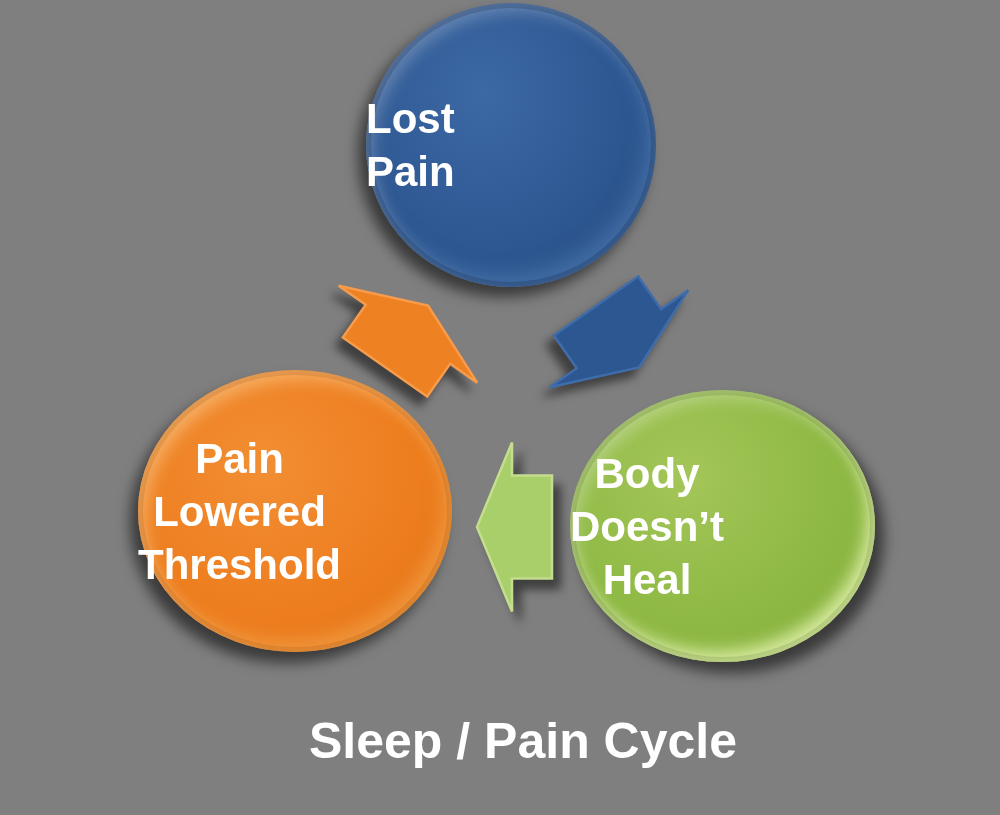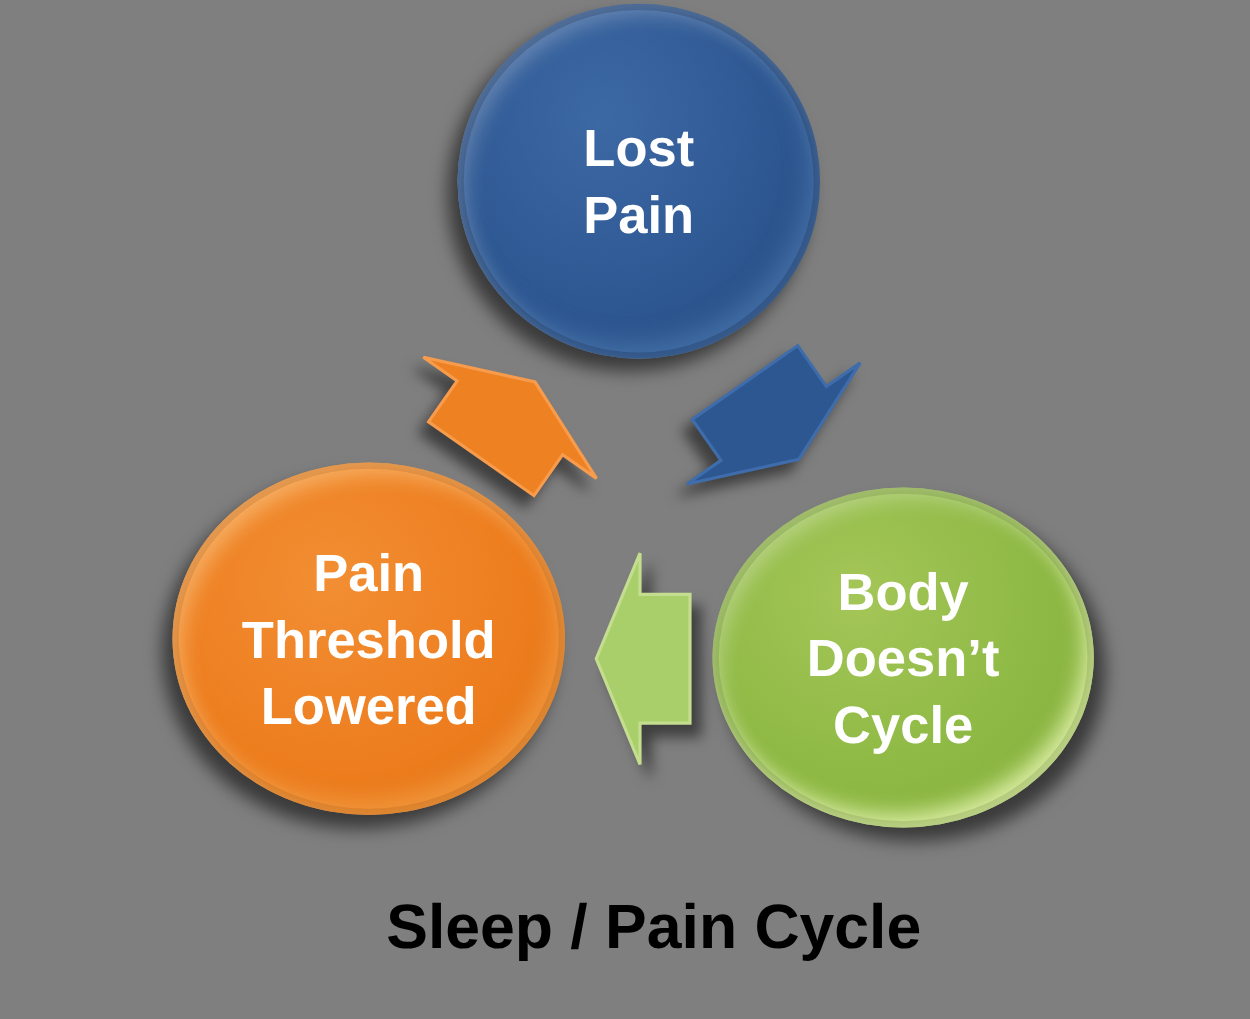--- a/index.html
+++ b/index.html
@@ -7,21 +7,21 @@
     position:relative;
     width:1000px;height:815px;
     background:#7f7f7f;
     overflow:hidden;
     font-family:"Liberation Sans","DejaVu Sans",sans-serif;
   }
   .arrows-layer{position:absolute;left:0;top:0;width:1000px;height:815px;}
   .node{
     position:absolute;
     border-radius:50%;
-    display:flex;align-items:center;justify-content:center;
+    display:flex;align-items:center;
     text-align:center;
     color:#ffffff;
     font-weight:bold;
     font-size:42px;
     line-height:53px;
   }
   .node-blue{
     left:366px;top:3px;width:290px;height:284px;
     background:radial-gradient(ellipse at 40% 32%, #3c68a4 0%, #2d5791 58%, #284b80 90%, #203f6d 100%);
     box-shadow:-8px 10px 14px rgba(0,0,0,0.55),
@@ -44,21 +44,21 @@
                inset 0 0 0 5px rgba(120,55,0,0.15),
                inset 8px 10px 16px rgba(255,225,170,0.45),
                inset -9px -12px 18px rgba(255,200,120,0.35);
   }
   .node-label{display:block;}
   .diagram-title{
     position:absolute;
     left:523px;top:712px;
     transform:translateX(-50%);
     white-space:nowrap;
-    color:#000000;
+    color:#ffffff;
     font-weight:bold;
     font-size:50px;
   }
   .shadow-blue{filter:drop-shadow(-7px 9px 5px rgba(0,0,0,0.5));}
   .shadow-green{filter:drop-shadow(8px 10px 5px rgba(0,0,0,0.5));}
   .shadow-orange{filter:drop-shadow(-7px 9px 5px rgba(0,0,0,0.5));}
   .arrow-poly{stroke-width:2.5;stroke-linejoin:miter;}
   .arrow-blue{stroke:#3f6dab;}
   .arrow-green{stroke:#c4dd8e;}
   .arrow-orange{stroke:#f79b4c;}
@@ -90,27 +90,27 @@
     <div class="node-label">
       <div>Lost</div>
       <div>Pain</div>
     </div>
   </div>
 
   <div class="node node-green">
     <div class="node-label">
       <div>Body</div>
       <div>Doesn’t</div>
-      <div>Cycle</div>
+      <div>Heal</div>
     </div>
   </div>
 
   <div class="node node-orange">
     <div class="node-label">
       <div>Pain</div>
+      <div>Lowered</div>
       <div>Threshold</div>
-      <div>Lowered</div>
     </div>
   </div>
 
   <div class="diagram-title">Sleep / Pain Cycle</div>
 
 </div>
 
 </body></html>

